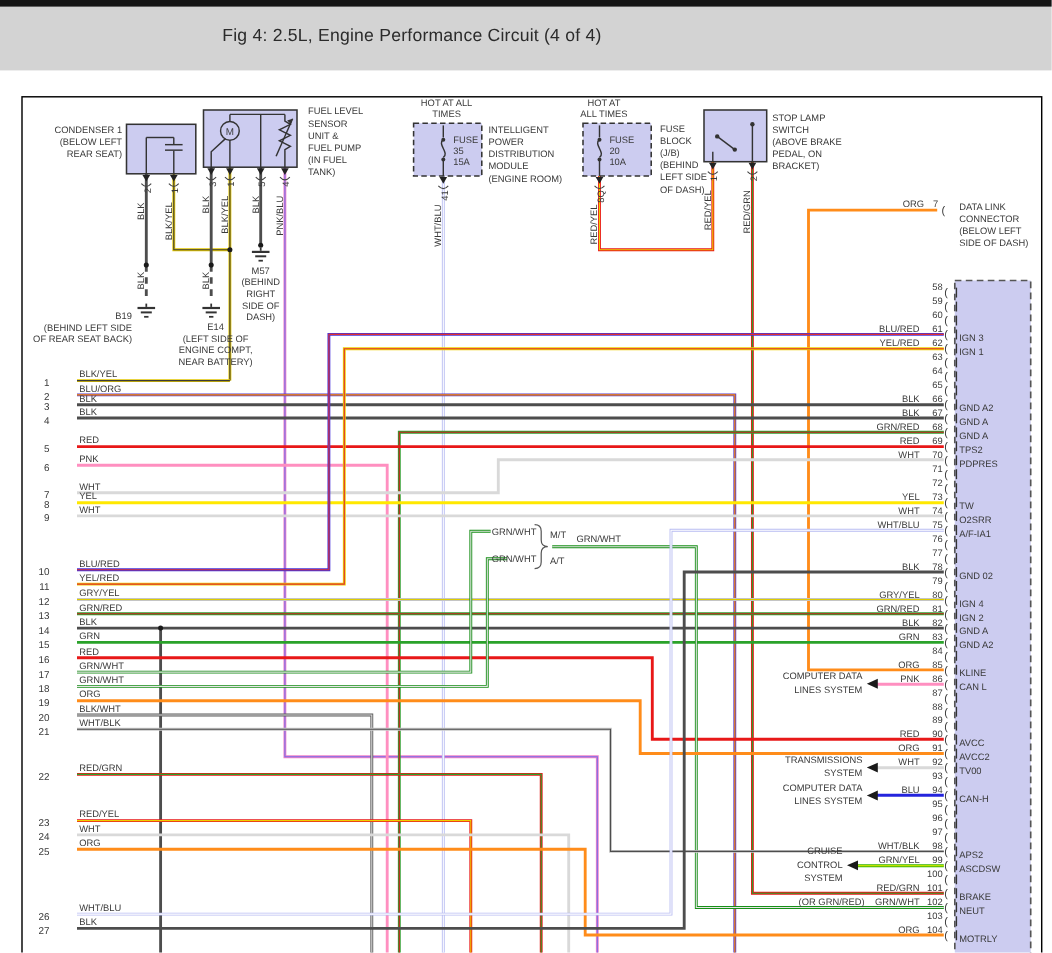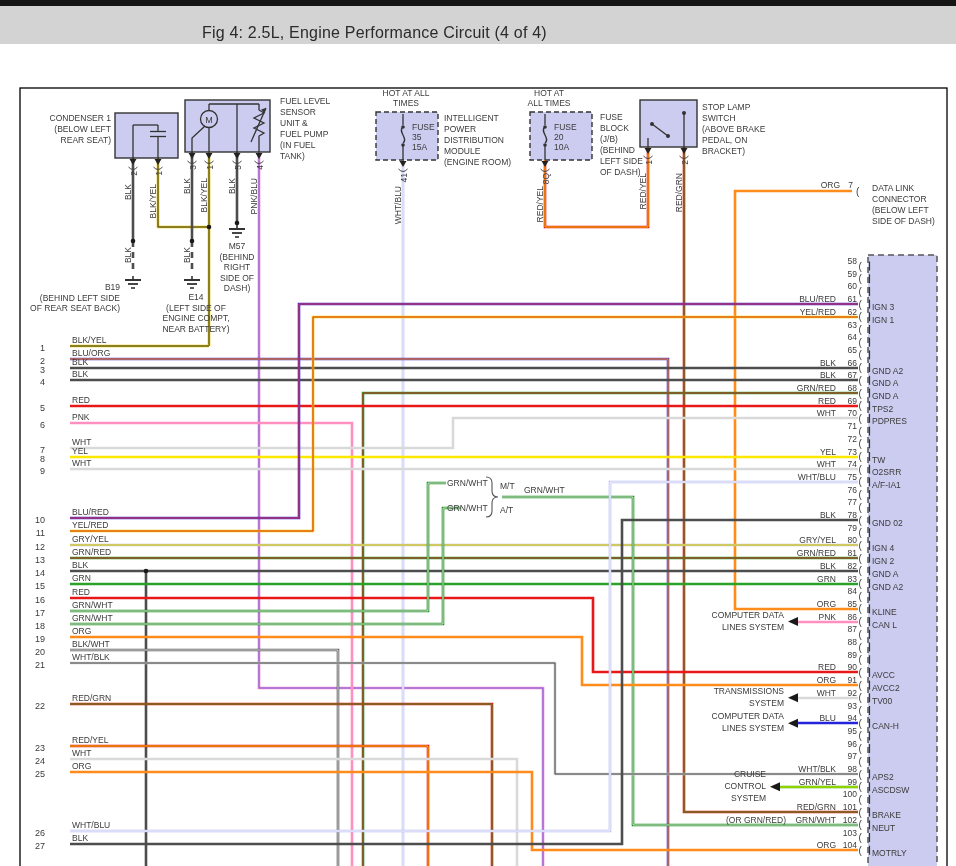--- a/index.html
+++ b/index.html
@@ -1,17 +1,17 @@
 <!DOCTYPE html>
 <html><head>
 <meta charset="utf-8">
 <style>
   html,body{margin:0;padding:0;width:956px;height:866px;overflow:hidden;background:#ffffff;
     font-family:"Liberation Sans",sans-serif;}
-  #titlebar{position:absolute;left:0;top:0;width:956px;height:44px;background:#d3d3d3;}
+  #titlebar{position:absolute;left:0;top:0;width:956px;height:64px;background:#d3d3d3;}
   #topstrip{position:absolute;left:0;top:0;width:956px;height:6px;background:#151515;}
   #figtitle{position:absolute;left:202px;top:24px;font-size:16px;color:#2b2b2b;letter-spacing:.2px;}
   #diagram{position:absolute;left:0;top:0;width:956px;height:866px;}
   svg text{font-family:"Liberation Sans",sans-serif;fill:#3a3a3a;}
 </style>
 </head>
 <body>
 
 <div id="titlebar">
   <div id="topstrip"></div>

